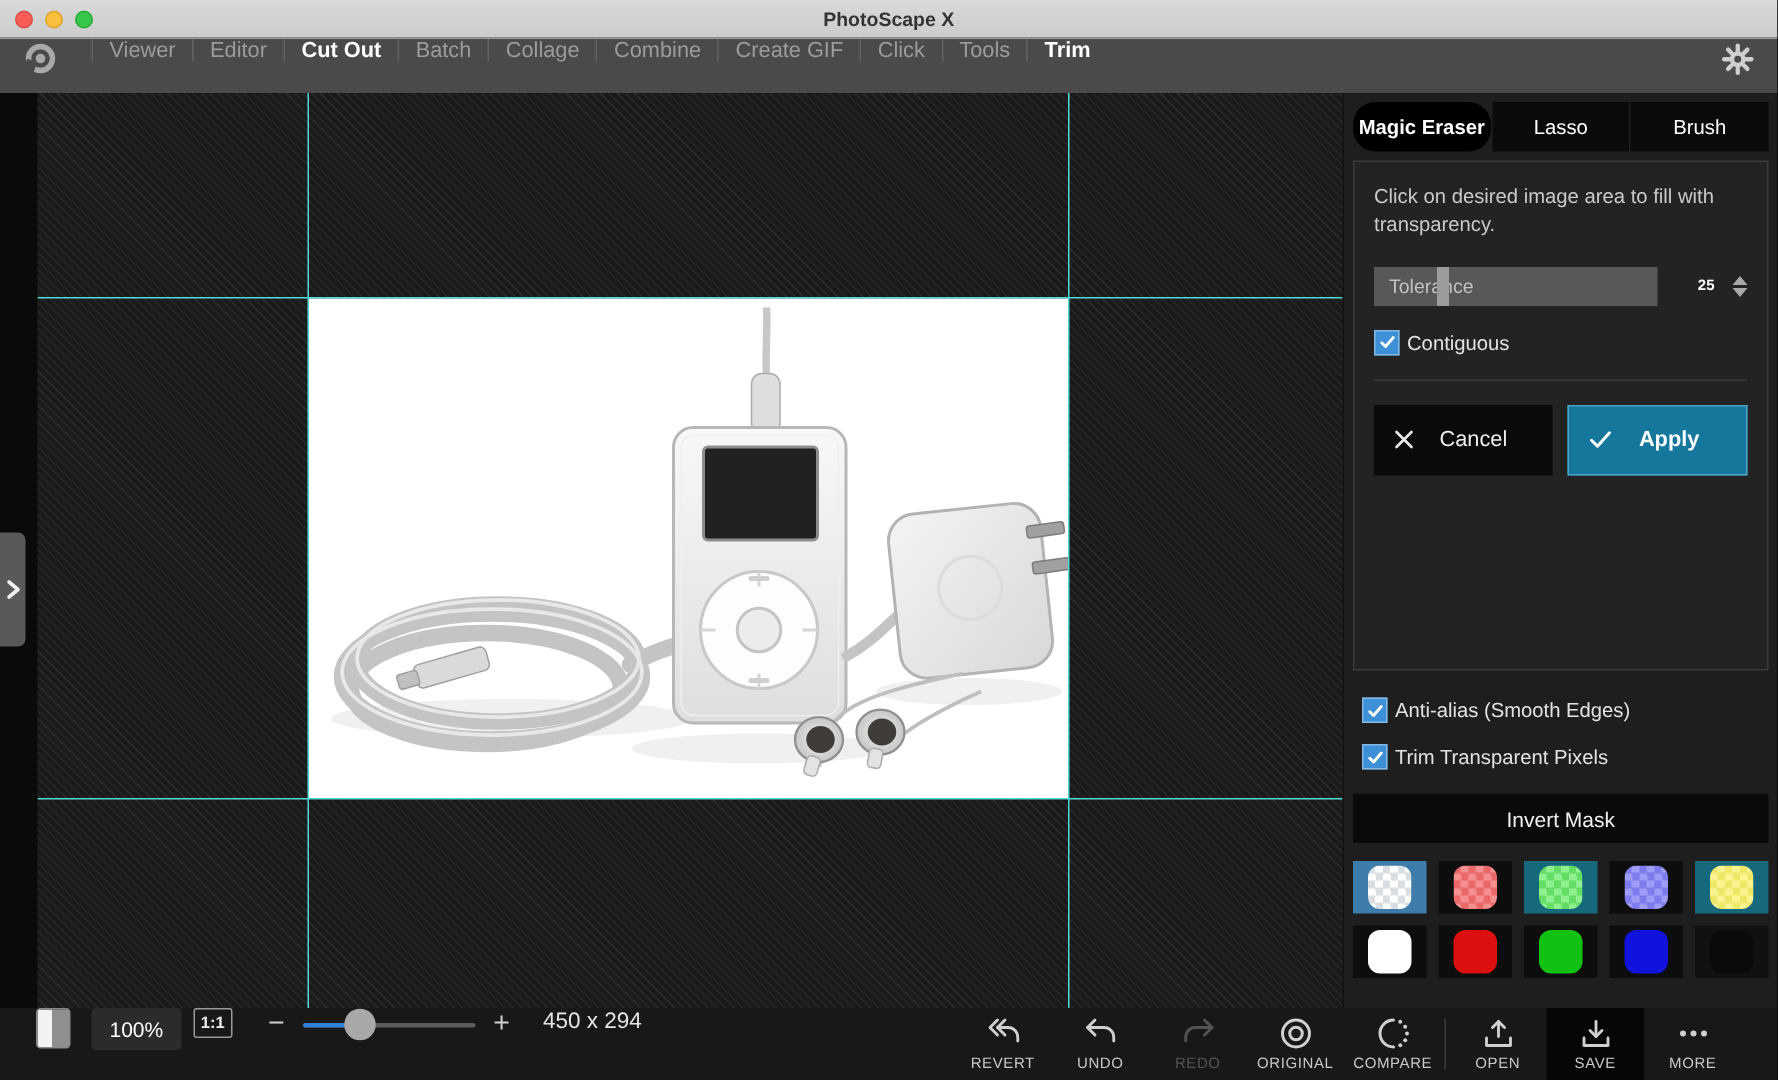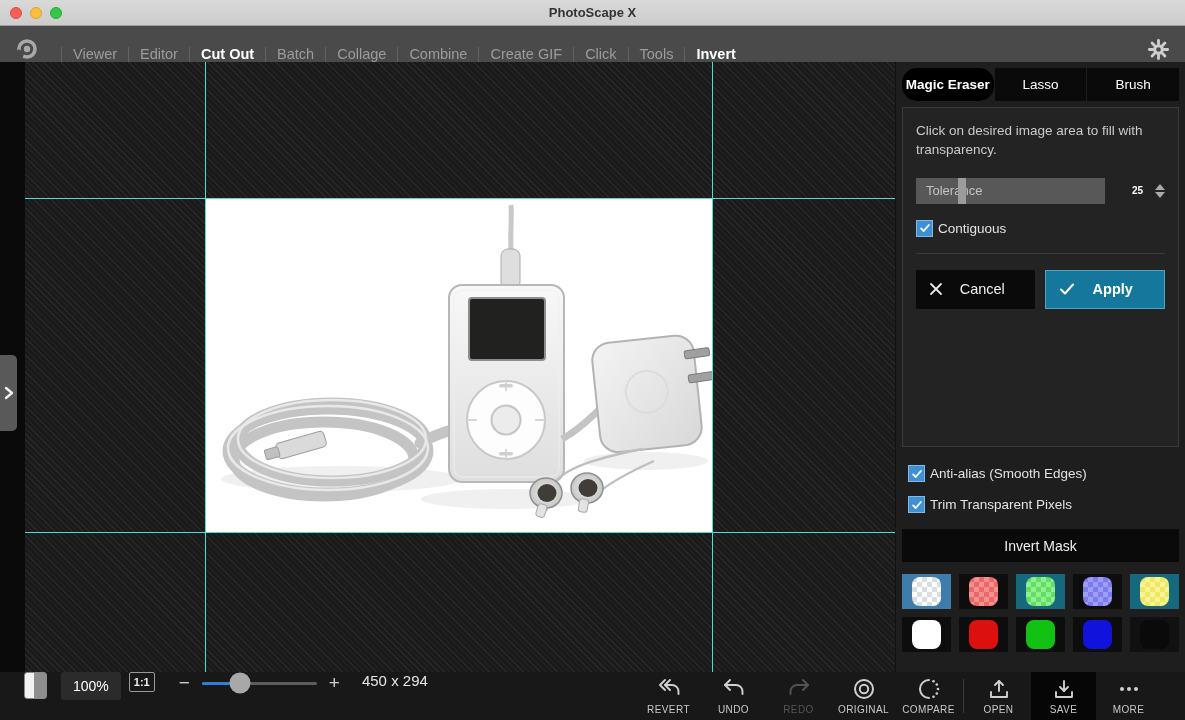--- a/index.html
+++ b/index.html
@@ -11,21 +11,21 @@
   .titlebar { height:26px; background:linear-gradient(#d9d9d9,#cccccc); position:relative;
               display:flex; align-items:center; justify-content:center; border-bottom:1px solid #9f9f9f; flex:0 0 26px;}
   .traffic { position:absolute; left:10px; top:0; height:26px; display:flex; align-items:center; gap:8px; }
   .light { width:12px; height:12px; border-radius:50%; display:inline-block; }
   .light.red { background:#f95e56; border:1px solid #dd4b44; }
   .light.yellow { background:#fbbe3d; border:1px solid #dfa32d; }
   .light.green { background:#36c64a; border:1px solid #27a938; }
   .win-title { font-size:13px; color:#333; font-weight:bold; }
 
   
-  .menubar { height:36px; background:#4a4a4a; display:flex; align-items:flex-end; padding:0 14px; flex:0 0 36px; }
+  .menubar { height:36px; background:#4a4a4a; display:flex; align-items:flex-start; padding:0 14px; flex:0 0 36px; }
   .logo { width:26px; height:26px; margin-right:10px; display:flex; align-items:center; justify-content:center; }
   .msep { width:1px; height:15px; background:#626262; margin:0 11px; }
   .mitem { font-size:14.5px; color:#9c9c9c; cursor:default; white-space:nowrap; }
   .mitem.active { color:#ffffff; font-weight:bold; }
   .menu-spacer { flex:1; }
   .gear { width:26px; height:26px; display:flex; align-items:center; justify-content:center; }
 
   
   .main { flex:1; display:flex; position:relative; height:610px; }
   .leftstrip { width:25px; background:#0a0a0a; position:relative; flex:0 0 25px; }
@@ -54,21 +54,21 @@
   .tol-value { width:30px; text-align:right; color:#fff; font-size:10px; font-weight:bold; }
   .stepper { display:flex; flex-direction:column; gap:2px; padding-left:4px; }
   .stepper span { width:0; height:0; border-left:5px solid transparent; border-right:5px solid transparent; }
   .step-up { border-bottom:6px solid #a9a9a9; }
   .step-down { border-top:6px solid #a9a9a9; }
   .checkrow { display:flex; align-items:center; gap:5px; margin-bottom:14px; }
   .checkbox { width:17px; height:17px; background:#3d8fd6; border:1px solid #85b9e4; display:flex; align-items:center; justify-content:center; flex:0 0 17px; }
   .checklabel { font-size:13.5px; color:#e2e2e2; }
   .box-divider { height:1px; background:#3a3a3a; margin:16px 0 16px 0; }
   .btn-row { display:flex; gap:10px; }
-  .btn { flex:1; height:39px; display:flex; align-items:center; padding:0 13px; font-size:14.5px; color:#eee; cursor:default; }
+  .btn { flex:1; height:47px; display:flex; align-items:center; padding:0 13px; font-size:14.5px; color:#eee; cursor:default; }
   .btn .btn-label { flex:1; text-align:center; }
   .btn.cancel { background:#0a0a0a; }
   .btn.apply { background:#15779c; border:1px solid #4ea4c4; color:#fff; font-weight:bold; }
   .panel-checks { margin:12px 10px 0 12px;text-align:center; }
   .invert-btn { margin:2px 6px 0 6px; height:33px; background:#0a0a0a; color:#f0f0f0; font-size:14px;
                 display:flex; align-items:center; justify-content:center; cursor:default; }
   .swatches { margin:12px 6px 0 6px; display:grid; grid-template-columns:repeat(5,1fr); gap:8px; }
   .swatch-tile { height:35px; display:flex; align-items:center; justify-content:center; }
   .swatch { width:29px; height:29px; border-radius:8px; }
 
@@ -129,21 +129,21 @@
     <a class="mitem">Collage</a>
     <span class="msep"></span>
     <a class="mitem">Combine</a>
     <span class="msep"></span>
     <a class="mitem">Create GIF</a>
     <span class="msep"></span>
     <a class="mitem">Click</a>
     <span class="msep"></span>
     <a class="mitem">Tools</a>
     <span class="msep"></span>
-    <a class="mitem active">Invert</a>
+    <a class="mitem active">Trim</a>
     <span class="menu-spacer"></span>
     <span class="gear">
       <svg width="23" height="23" viewBox="0 0 24 24">
         <g stroke="#cfcfcf" stroke-width="3" stroke-linecap="round">
           <line x1="12" y1="2.5" x2="12" y2="6"></line>
             <line x1="12" y1="18" x2="12" y2="21.5"></line>
           <line x1="2.5" y1="12" x2="6" y2="12"></line>
             <line x1="18" y1="12" x2="21.5" y2="12"></line>
           <line x1="5.3" y1="5.3" x2="7.8" y2="7.8"></line>
             <line x1="16.2" y1="16.2" x2="18.7" y2="18.7"></line>

